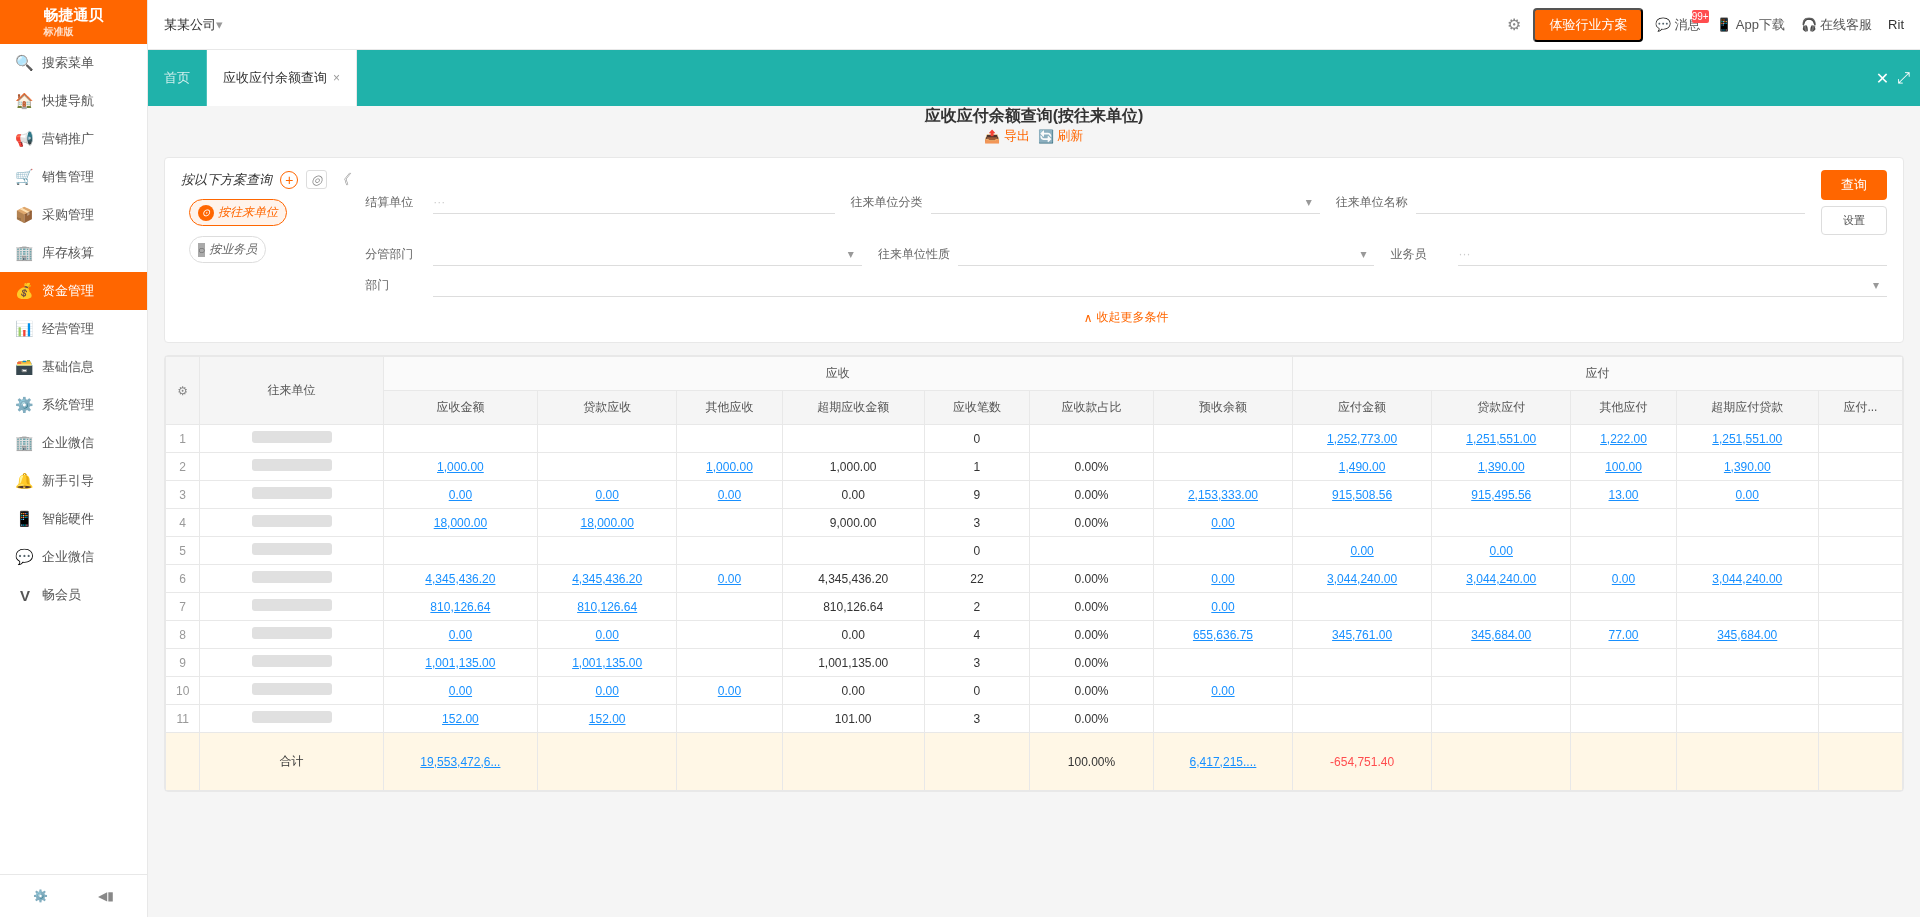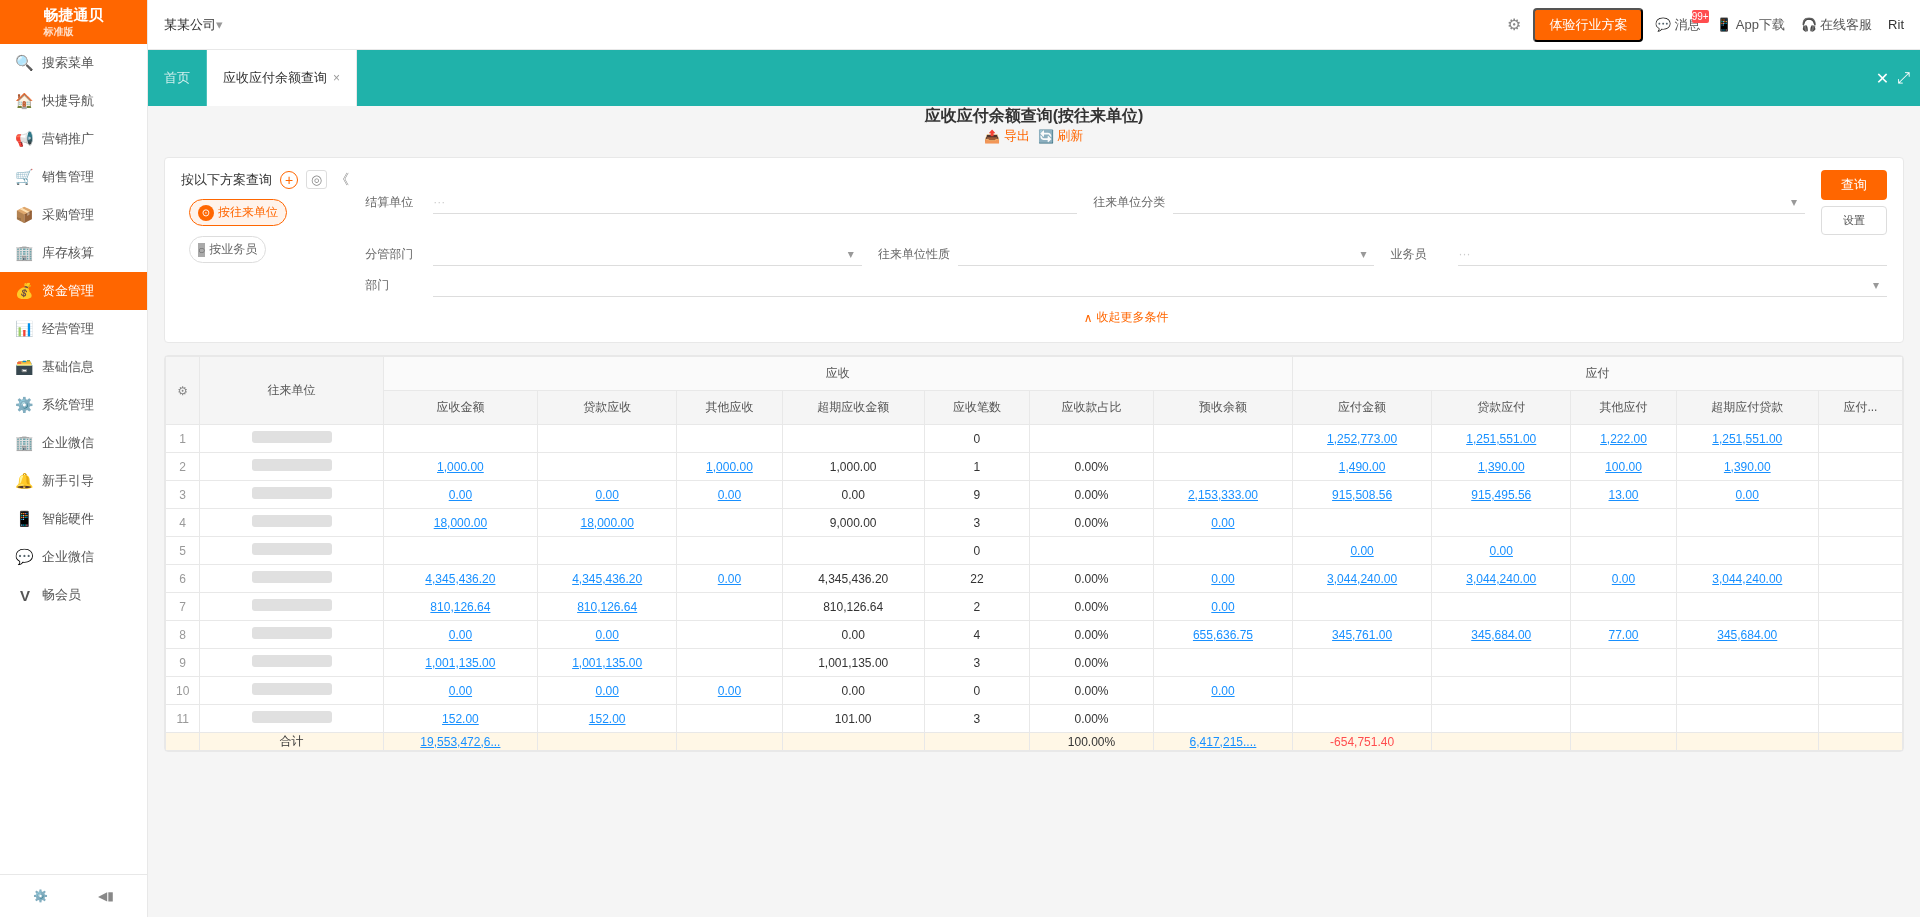--- a/index.html
+++ b/index.html
@@ -125,21 +125,21 @@
     thead th {
       padding: 8px 10px; text-align: center; border: 1px solid #e8e8e8;
       color: #555; font-weight: 500; white-space: nowrap;
     }
     thead th.group-header { background: #fafafa; }
     tbody tr { border-bottom: 1px solid #f0f0f0; }
     tbody td { padding: 6px 10px; border: 1px solid #e8e8e8; text-align: center; color: #333; white-space: nowrap; }
     .link-cell { color: #1890ff; text-decoration: underline; cursor: pointer; }
     .negative { color: #ff4d4f; }
     .table-footer tr { background: #fff7e6; font-weight: 500; }
-    .table-footer td { padding: 0 10px; border: 1px solid #e8e8e8; text-align: center; }
+    .table-footer td { padding: 20px 10px; border: 1px solid #e8e8e8; text-align: center; }
     .settings-icon-cell { width: 30px; text-align: center; color: #888; cursor: pointer; }
     .blurred { color: transparent; background: #e0e0e0; border-radius: 3px; display: inline-block; min-width: 80px; height: 12px; }
     .row-num { color: #999; text-align: center; }
   </style>
 </head>
 <body>
 
 <div class="sidebar">
   <div class="sidebar-logo">
     <div>
@@ -268,21 +268,21 @@
         </button>
         <button class="btn-refresh">
           <span>🔄</span>
           <span>刷新</span>
         </button>
       </div>
     </div>
 
     <div class="filter-panel">
       <div style="display:flex; gap:16px;">
-        <div style="min-width:160px;">
+        <div style="min-width:160px;font-style:italic;">
           <div class="filter-header">
             <span class="label">按以下方案查询</span>
             <span class="filter-add-btn">+</span>
             <span class="filter-scheme-btn">◎</span>
             <span class="filter-collapse-btn">《</span>
           </div>
           <div class="scheme-panel">
             <div class="scheme-item">
               <span class="scheme-icon">⊙</span>
               <span>按往来单位</span>
@@ -303,20 +303,24 @@
               <span class="filter-label">结算单位</span>
               <div class="filter-select" style="flex:1; border-bottom:1px solid #ddd; min-width:140px; padding:4px 0;">
                 <span style="color:#ccc;">···</span>
               </div>
             </div>
             <div class="filter-group">
               <span class="filter-label">往来单位分类</span>
               <div class="filter-select" style="flex:1; border-bottom:1px solid #ddd; min-width:200px; padding:4px 8px;">
                 <span style="margin-left:auto;color:#999;">▾</span>
               </div>
+            </div>
+            <div class="filter-group">
+              <span class="filter-label">往来单位名称</span>
+              <input class="filter-input" type="text" style="flex: 1 1 0%; min-width: 200px;">
             </div>
             <div class="filter-btns">
               <button class="btn-query">查询</button>
               <button class="btn-settings">设置</button>
             </div>
           </div>
 
           <div class="filter-row">
             <div class="filter-group">
               <span class="filter-label">分管部门</span>

